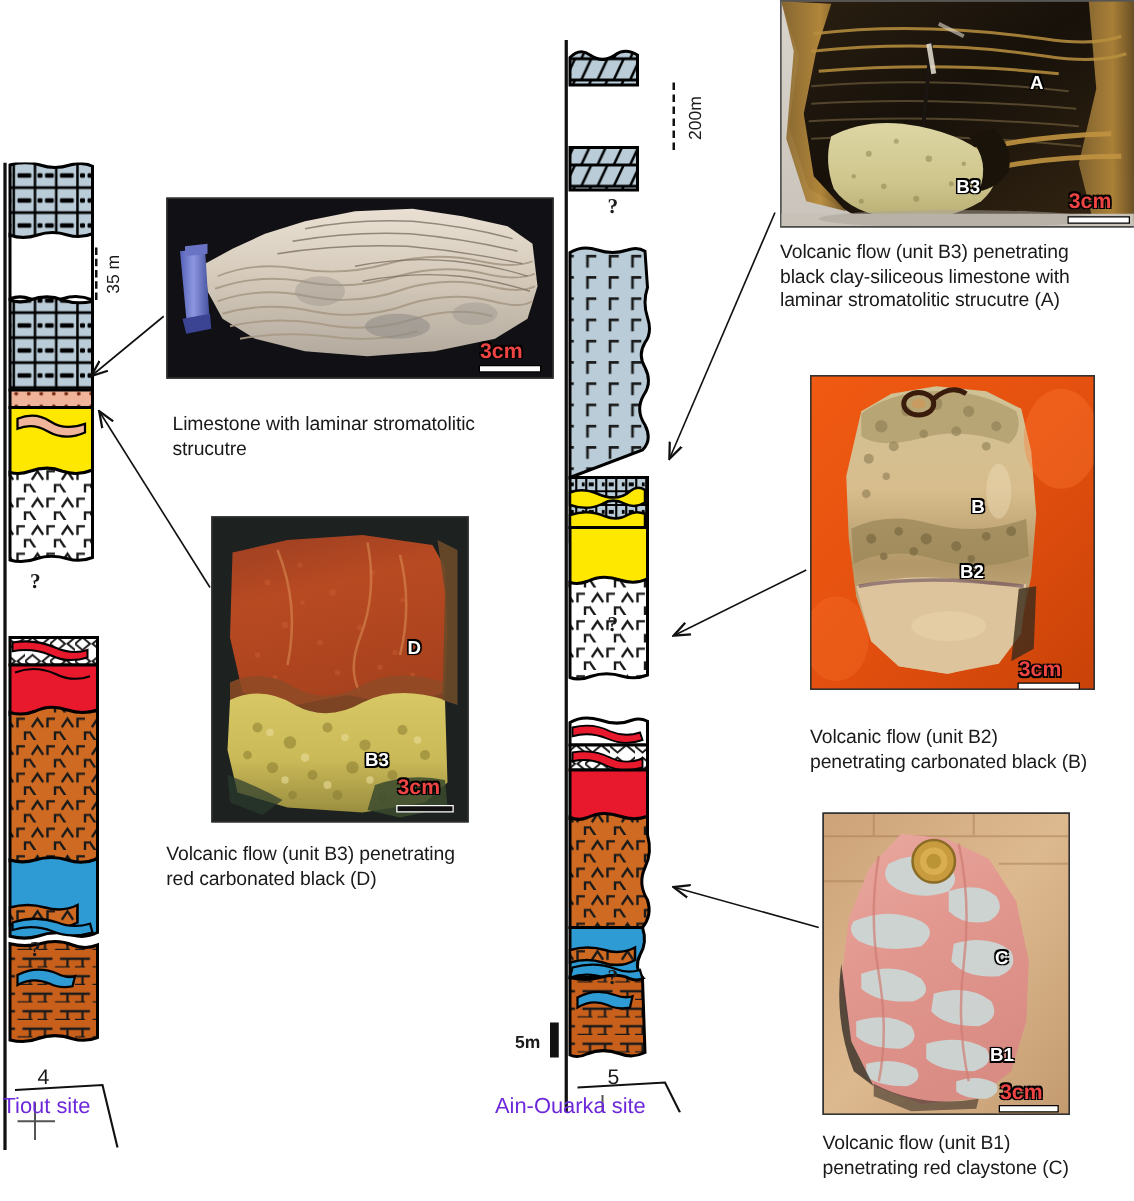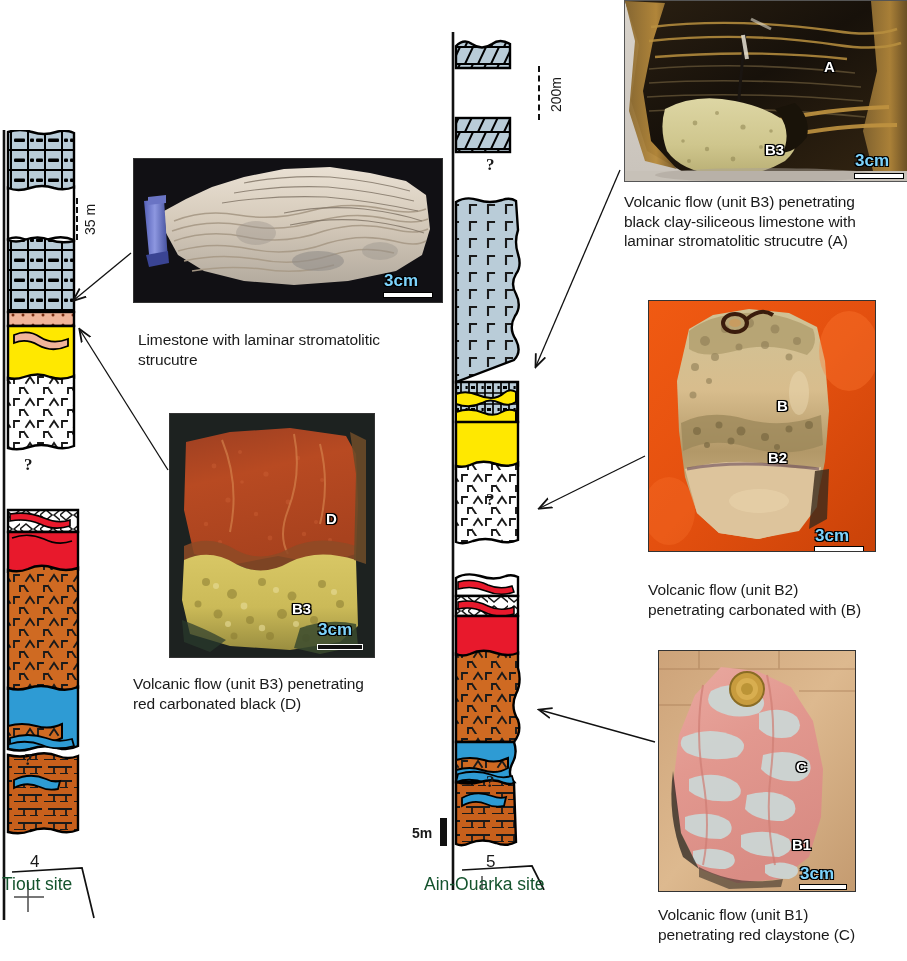--- a/index.html
+++ b/index.html
@@ -1,30 +1,30 @@
 <!DOCTYPE html>
 <html><head>
 <meta charset="utf-8">
 <style>
   html,body{margin:0;padding:0;background:#ffffff;}
   body{width:907px;height:961px;position:relative;overflow:hidden;
        font-family:"Liberation Sans",sans-serif;color:#1a1a1a;}
   .abs{position:absolute;}
   .cap{font-size:15.5px;line-height:19.5px;color:#1a1a1a;letter-spacing:-0.1px;}
   .qmark{font-size:17px;font-weight:700;color:#1a1a1a;font-family:"Liberation Serif",serif;}
-  .sitelbl{font-size:17.5px;color:#14532d;}
+  .sitelbl{font-size:17.5px;color:#6d28d9;}
   .numlbl{font-size:17px;color:#1a1a1a;}
   .vlbl{font-size:14px;color:#1a1a1a;white-space:nowrap;
         transform-origin:0 0;}
   .scalebar-lbl{font-size:14px;font-weight:700;color:#1a1a1a;}
   .photo{position:absolute;overflow:hidden;background:#2a2a2a;}
   .photo svg{display:block;}
   .ph-lab{position:absolute;font-weight:700;font-size:15px;color:#fff;
           text-shadow:-1.2px -1.2px 0 #000,1.2px -1.2px 0 #000,-1.2px 1.2px 0 #000,1.2px 1.2px 0 #000,0 0 2px #000;}
-  .ph-scale{position:absolute;font-weight:700;font-size:17px;color:#7dd3fc;
+  .ph-scale{position:absolute;font-weight:700;font-size:17px;color:#ef4444;
             text-shadow:-1.2px -1.2px 0 #000,1.2px -1.2px 0 #000,-1.2px 1.2px 0 #000,1.2px 1.2px 0 #000;}
   .ph-scale-line{position:absolute;background:#fff;height:4px;box-shadow:0 0 0 1px #000;}
   .ph-scale-line.dark{background:#111;box-shadow:0 0 0 1px #fff;}
 </style>
 </head>
 <body>
 
 <div class="abs" style="left:0px;top:130px;width:120px;height:790px;">
   <svg width="120" height="790" viewBox="0 0 120 790">
     <defs>
@@ -244,21 +244,21 @@
 <div class="abs" style="left:538px;top:66px;width:0;height:54px;border-left:2px dashed #111;"></div>
 
 <div class="abs qmark" style="left:486px;top:155px;">?</div>
 <div class="abs qmark" style="left:486px;top:490px;">?</div>
 <div class="abs qmark" style="left:486px;top:772px;">?</div>
 
 <div class="abs scalebar-lbl" style="left:412px;top:825px;">5m</div>
 <div class="abs" style="left:440px;top:818px;width:7px;height:28px;background:#111;"></div>
 
 <div class="abs numlbl" style="left:486px;top:852px;">5</div>
-<div class="abs sitelbl" style="left:424px;top:874px;">Ain-Ouarka site</div>
+<div class="abs sitelbl" style="left:396px;top:874px;">Ain-Ouarka site</div>
 
 <div class="photo" style="left:624px;top:0px;width:283px;height:180px;border:1px solid #555;">
   <svg width="283" height="180" viewBox="0 0 283 180">
     <defs>
       <linearGradient id="bgA" x1="0" y1="0" x2="0" y2="1">
         <stop offset="0%" stop-color="#d9d4cc"></stop>
           <stop offset="100%" stop-color="#c9c3bb"></stop>
       </linearGradient>
       <linearGradient id="blkA" x1="0" y1="0" x2="1" y2="1">
         <stop offset="0%" stop-color="#2b2012"></stop>
@@ -454,21 +454,21 @@
     <ellipse cx="200" cy="50" rx="30" ry="40" fill="#ff7a35" opacity="0.35"></ellipse>
     <ellipse cx="20" cy="210" rx="26" ry="34" fill="#ff7a35" opacity="0.25"></ellipse>
   </svg>
   <div class="ph-lab" style="left:128px;top:96px;">B</div>
   <div class="ph-lab" style="left:119px;top:148px;">B2</div>
   <div class="ph-scale" style="left:166px;top:225px;">3cm</div>
   <div class="ph-scale-line" style="left:166px;top:246px;width:48px;"></div>
 </div>
 <div class="abs cap" style="left:648px;top:580px;width:260px;">
   <div>Volcanic flow (unit B2)</div>
-  <div>penetrating carbonated with (B)</div>
+  <div>penetrating carbonated black (B)</div>
 </div>
 
 <div class="photo" style="left:169px;top:413px;width:204px;height:243px;border:1px solid #333;">
   <svg width="204" height="243" viewBox="0 0 204 243">
     <defs>
       <linearGradient id="redD" x1="0" y1="0" x2="0.3" y2="1">
         <stop offset="0%" stop-color="#9c3f22"></stop>
           <stop offset="40%" stop-color="#b84a22"></stop>
         <stop offset="100%" stop-color="#a8421e"></stop>
       </linearGradient>

